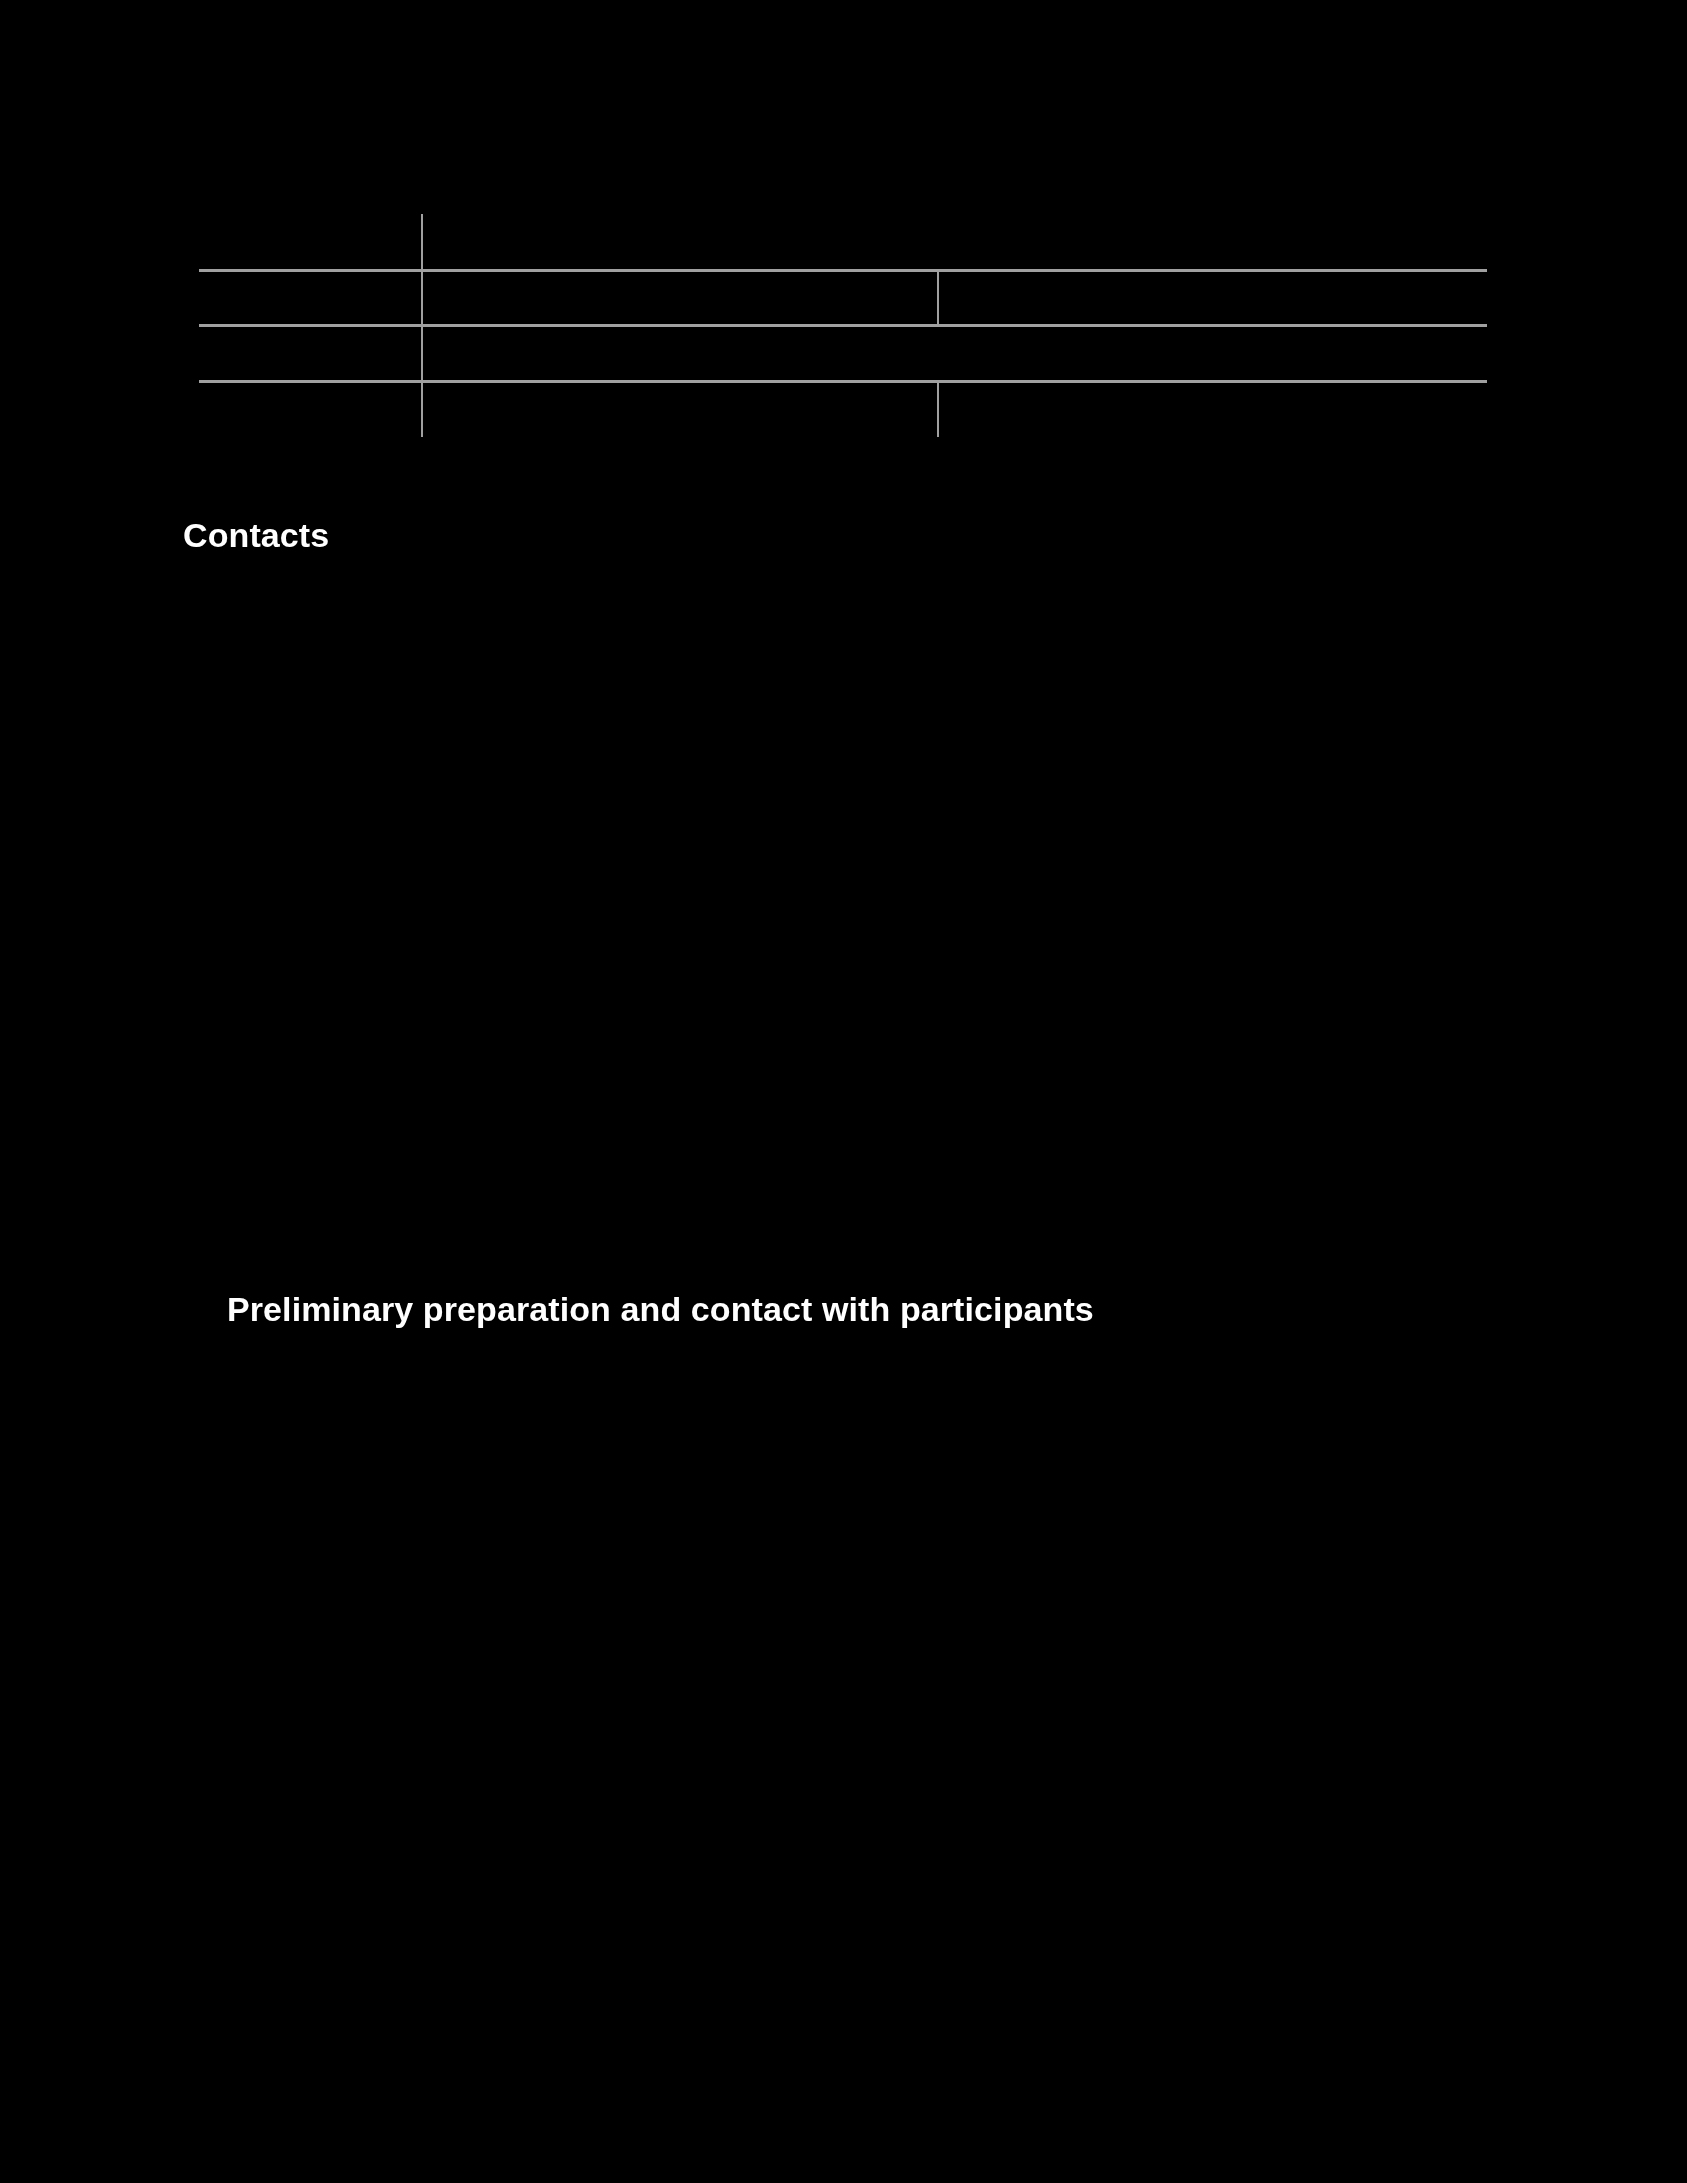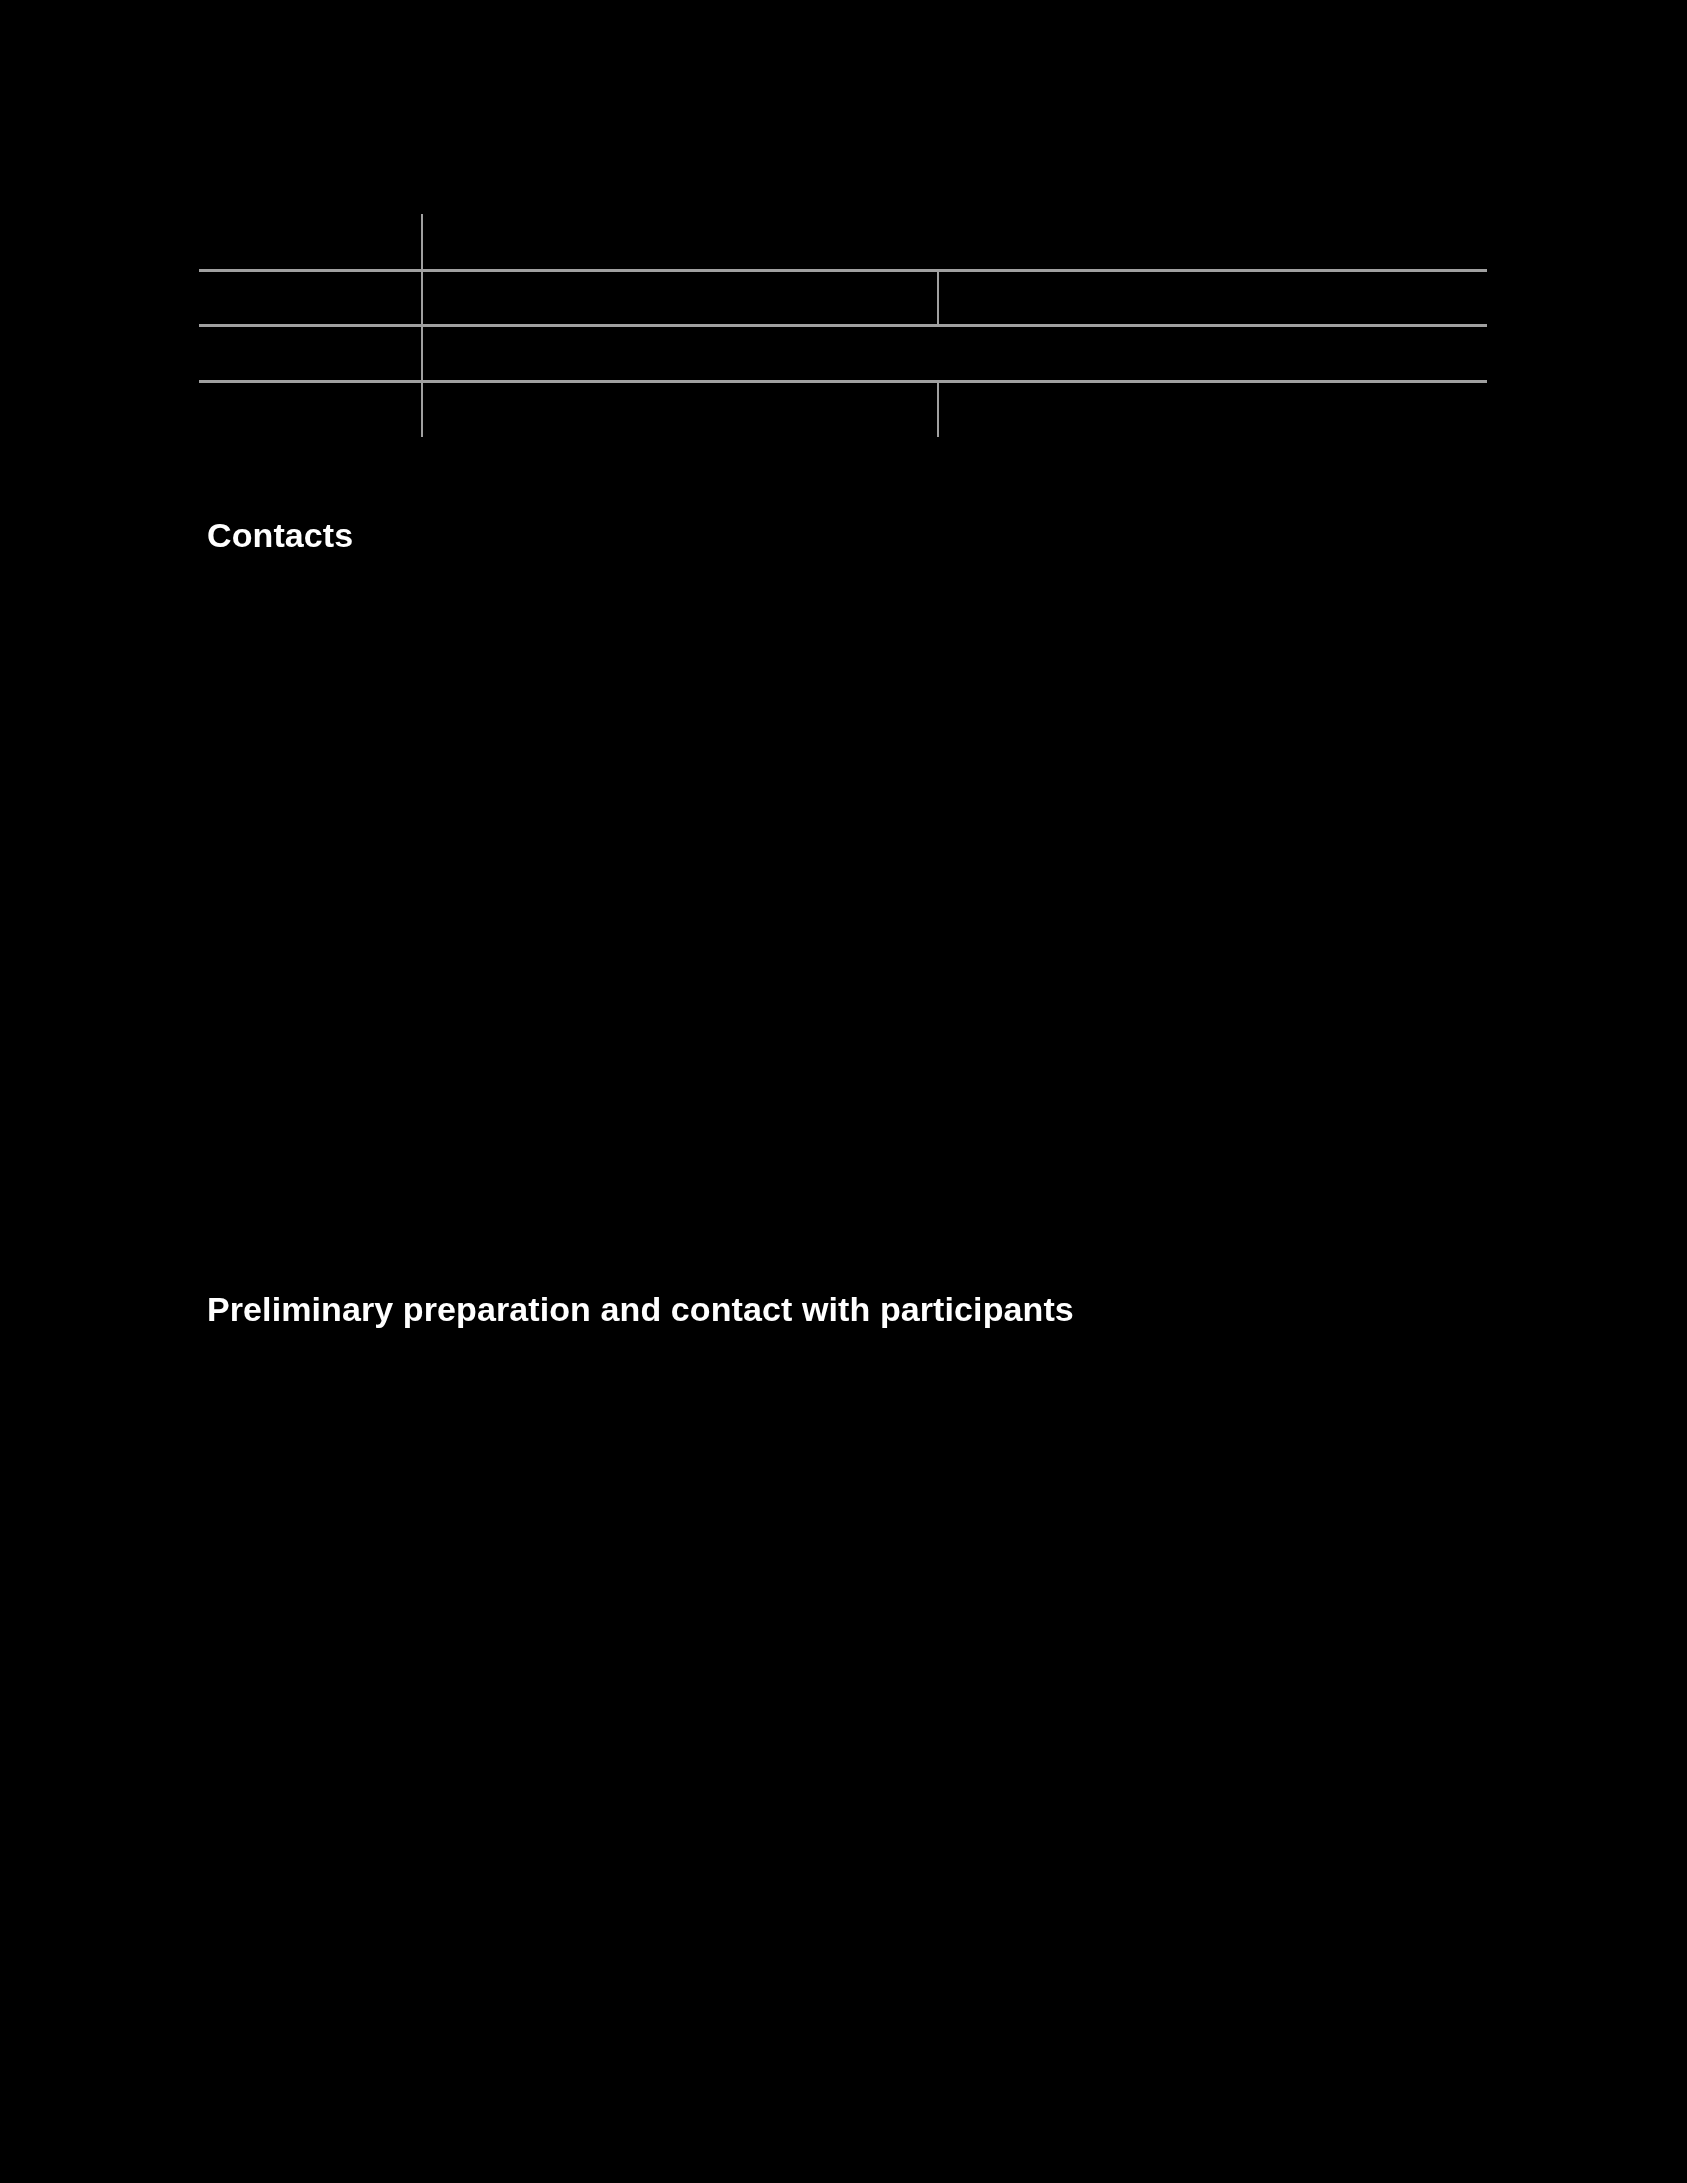--- a/index.html
+++ b/index.html
@@ -73,30 +73,30 @@
     line-height: 1.3;
     color: #ffffff;
     padding: 4px 6.6px;
     box-sizing: border-box;
     white-space: pre-wrap;
   }
 
   
   .heading {
     position: absolute;
-    left: 207px;
+    left: 183px;
     font-size: 34px;
     font-weight: bold;
     line-height: 1.15;
     color: #ffffff;
     white-space: nowrap;
     letter-spacing: 0.1px;
   }
   .heading-contacts { top: 488px; }
-  .heading-prelim   { top: 1262px; }
+  .heading-prelim   { top: 1262px; margin-left: 44px; }
 </style>
 </head>
 <body>
 
 <div class="page">
 
   <div class="doc-table">
 
     <div class="rule rule-1"></div>
     <div class="rule rule-2"></div>

